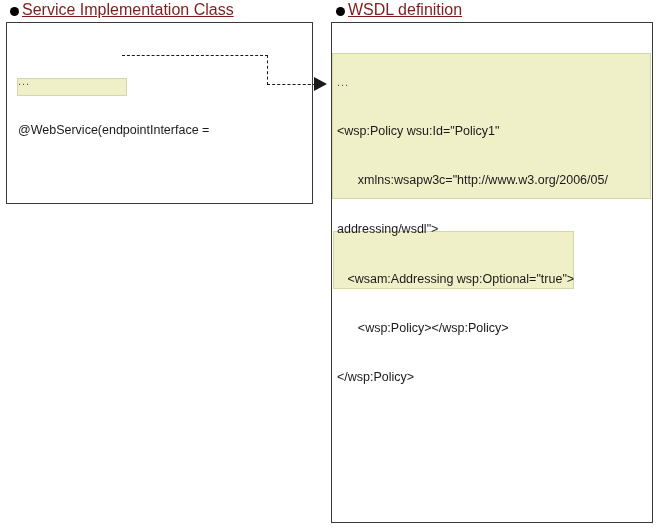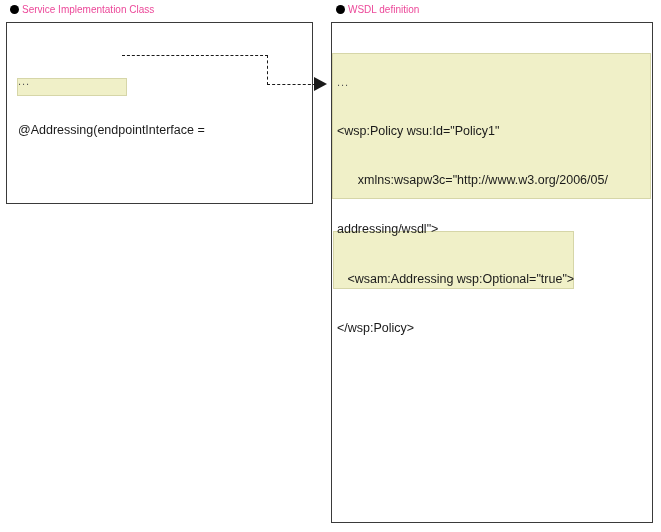--- a/index.html
+++ b/index.html
@@ -12,24 +12,25 @@
     width: 661px;
     height: 532px;
     position: relative;
     font-family: "Liberation Sans", sans-serif;
     color: #1a1a1a;
     overflow: hidden;
   }
 
   .panel-title {
     position: absolute;
-    font-size: 10px;
+    font-size: 16px;
     line-height: 14px;
     white-space: nowrap;
-    color: #ec4899;
+    color: #7f1d1d;
+    text-decoration: underline;
   }
   .panel-title .bullet {
     display: inline-block;
     width: 9px;
     height: 9px;
     border-radius: 50%;
     background: #000000;
     margin-right: 3px;
     vertical-align: -1px;
   }
@@ -129,21 +130,21 @@
 <body>
 
 <div class="panel-title" id="title-left">
   <span class="bullet"></span><span>Service Implementation Class</span>
 </div>
 
 <div class="code-box" id="box-left">
   <div class="hl" id="hl-left"></div>
   <div class="code-lines">
     <span class="line ellipsis">...</span>
-    <span class="line">@Addressing(endpointInterface =</span>
+    <span class="line">@WebService(endpointInterface =</span>
     
     
     
     
     
     
     
   </div>
 </div>
 
@@ -159,20 +160,21 @@
 <div class="hl" id="hl-right1"></div>
 <div class="hl" id="hl-right2"></div>
 
 <div class="code-box" id="box-right">
   <div class="code-lines">
     <span class="line ellipsis">...</span>
     <span class="line">&lt;wsp:Policy wsu:Id="Policy1"</span>
     <span class="line">      xmlns:wsapw3c="http://www.w3.org/2006/05/</span>
     <span class="line">addressing/wsdl"&gt;</span>
     <span class="line">   &lt;wsam:Addressing wsp:Optional="true"&gt;</span>
+    <span class="line">      &lt;wsp:Policy&gt;&lt;/wsp:Policy&gt;</span>
     <span class="line">&lt;/wsp:Policy&gt;</span>
     
     
     
     
     
     
     
     
     

